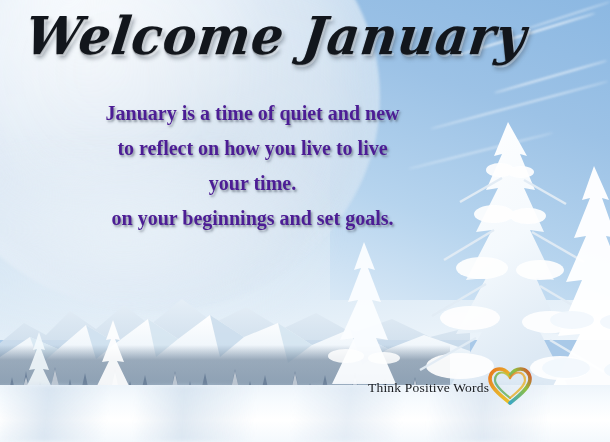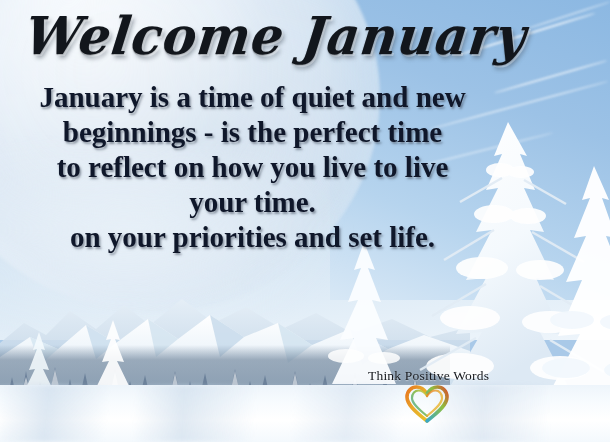--- a/index.html
+++ b/index.html
@@ -102,35 +102,35 @@
     transform:skewX(-7deg) scaleY(1.04);
     text-shadow:
        2px 2px 0 rgba(255,255,255,.30),
        3px 4px 4px rgba(60,70,85,.45),
        0 1px 1px rgba(0,0,0,.35);
     white-space:nowrap;
   }
 
   
   .quote{
-    position:absolute;left:0px;top:80px;width:505px;
+    position:absolute;left:0px;top:96px;width:505px;
     text-align:center;
     font-family:"Liberation Serif", serif;
     font-weight:700;
-    font-size:29px;
+    font-size:20px;
     line-height:35px;
-    color:#0f172a;
+    color:#4c1d95;
     text-shadow:1.5px 2px 2.4px rgba(58,70,86,.55), 0 1px 0 rgba(255,255,255,.18);
   }
   .quote .ln{display:block;white-space:nowrap;}
 
   
   .watermark{
     position:absolute;left:368px;top:368px;
-    display:flex;align-items:center;gap:2px;flex-direction:column;
+    display:flex;align-items:center;gap:2px;
   }
   .wm-text{
     font-family:"Liberation Serif", serif;
     font-size:13.5px;font-weight:400;color:#16191e;
     letter-spacing:.2px;white-space:nowrap;
     text-shadow:0 1px 1px rgba(255,255,255,.45);
   }
   .wm-heart{width:46px;height:42px;margin-left:-4px;margin-top:-3px;}
   .wm-heart svg{display:block;}
 </style>
@@ -301,24 +301,23 @@
       <path d="M23 2 L17 20 L21 19 L13 40 L19 39 L7 64 L39 64 L27 39 L33 40 L25 19 L29 20 Z" fill="#f6fbfe" opacity=".85"></path>
     </svg>
   </div>
 
   <div class="snowfield"></div>
 
   <div class="title">Welcome January</div>
 
   <div class="quote">
     <span class="ln">January is a time of quiet and new</span>
-    <span class="ln">beginnings - is the perfect time</span>
     <span class="ln">to reflect on how you live to live</span>
     <span class="ln">your time.</span>
-    <span class="ln">on your priorities and set life.</span>
+    <span class="ln">on your beginnings and set goals.</span>
   </div>
 
   <div class="watermark">
     <span class="wm-text">Think Positive Words</span>
     <span class="wm-heart">
       <svg width="46" height="42" viewBox="0 0 46 42">
         <defs>
           <linearGradient id="hg1" x1="0" y1="0" x2="1" y2="1">
             <stop offset="0%" stop-color="#e8761f"></stop>
             <stop offset="45%" stop-color="#e8a82a"></stop>

